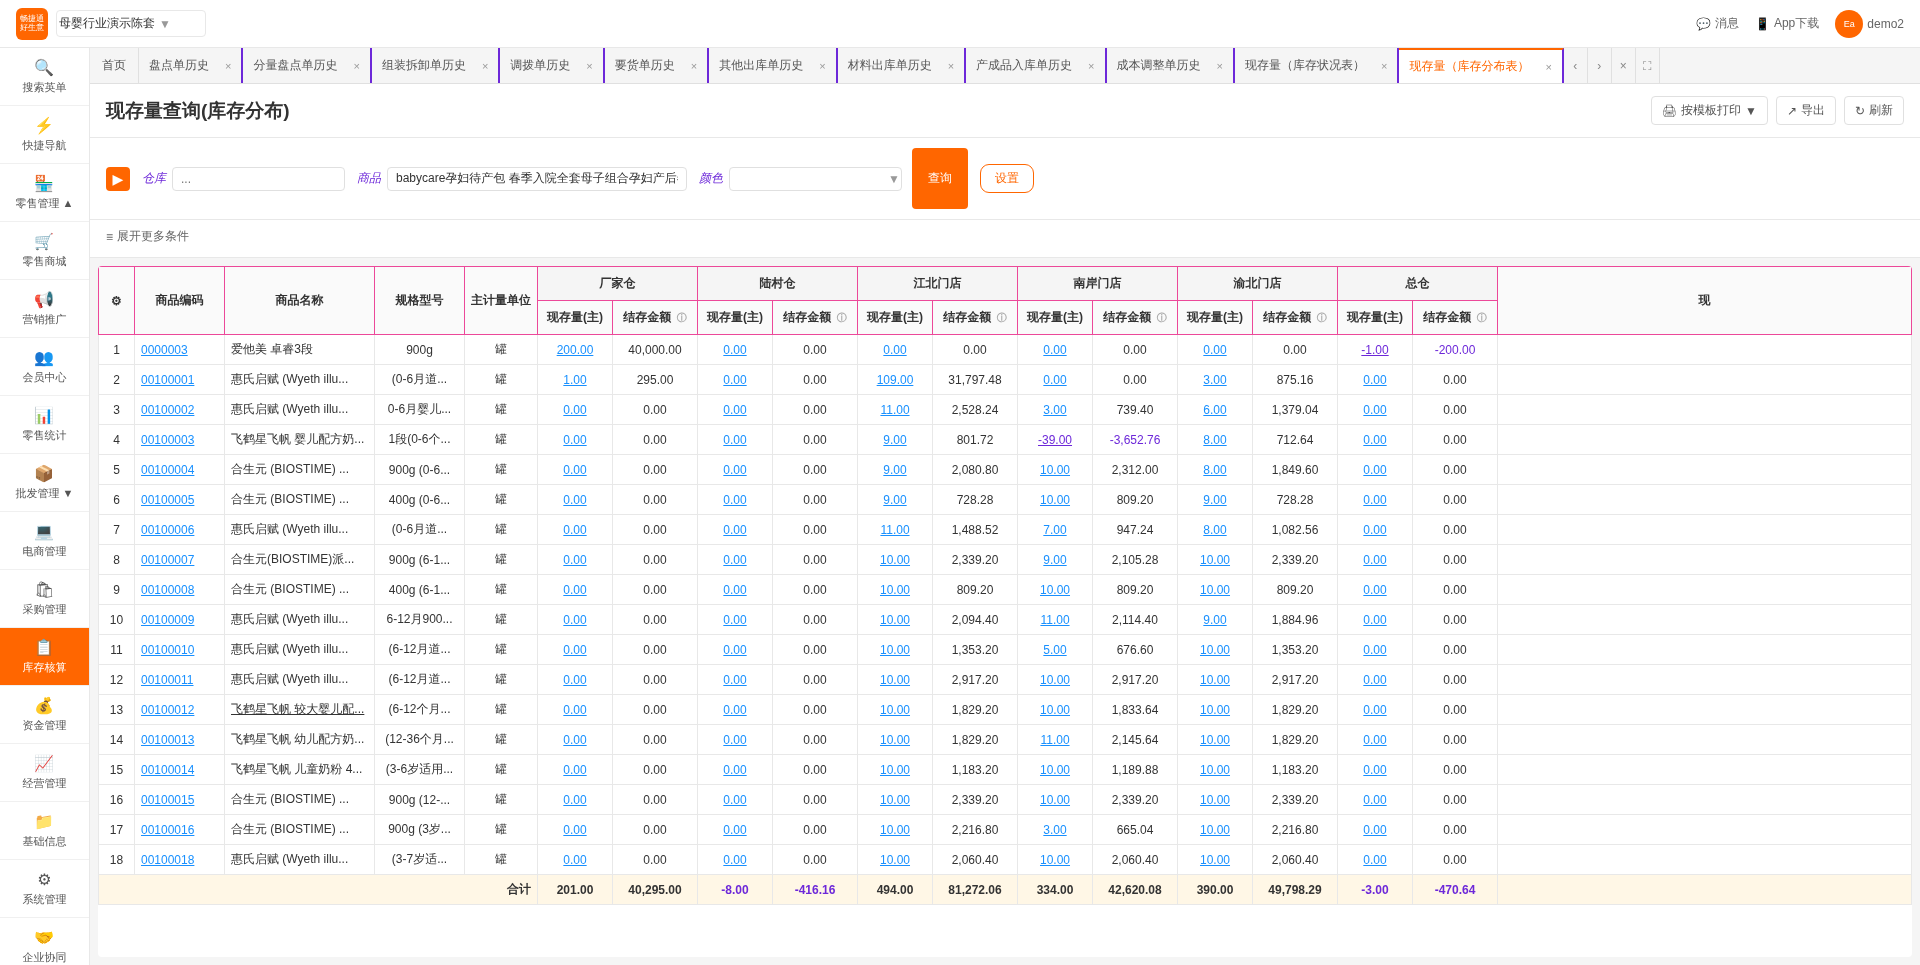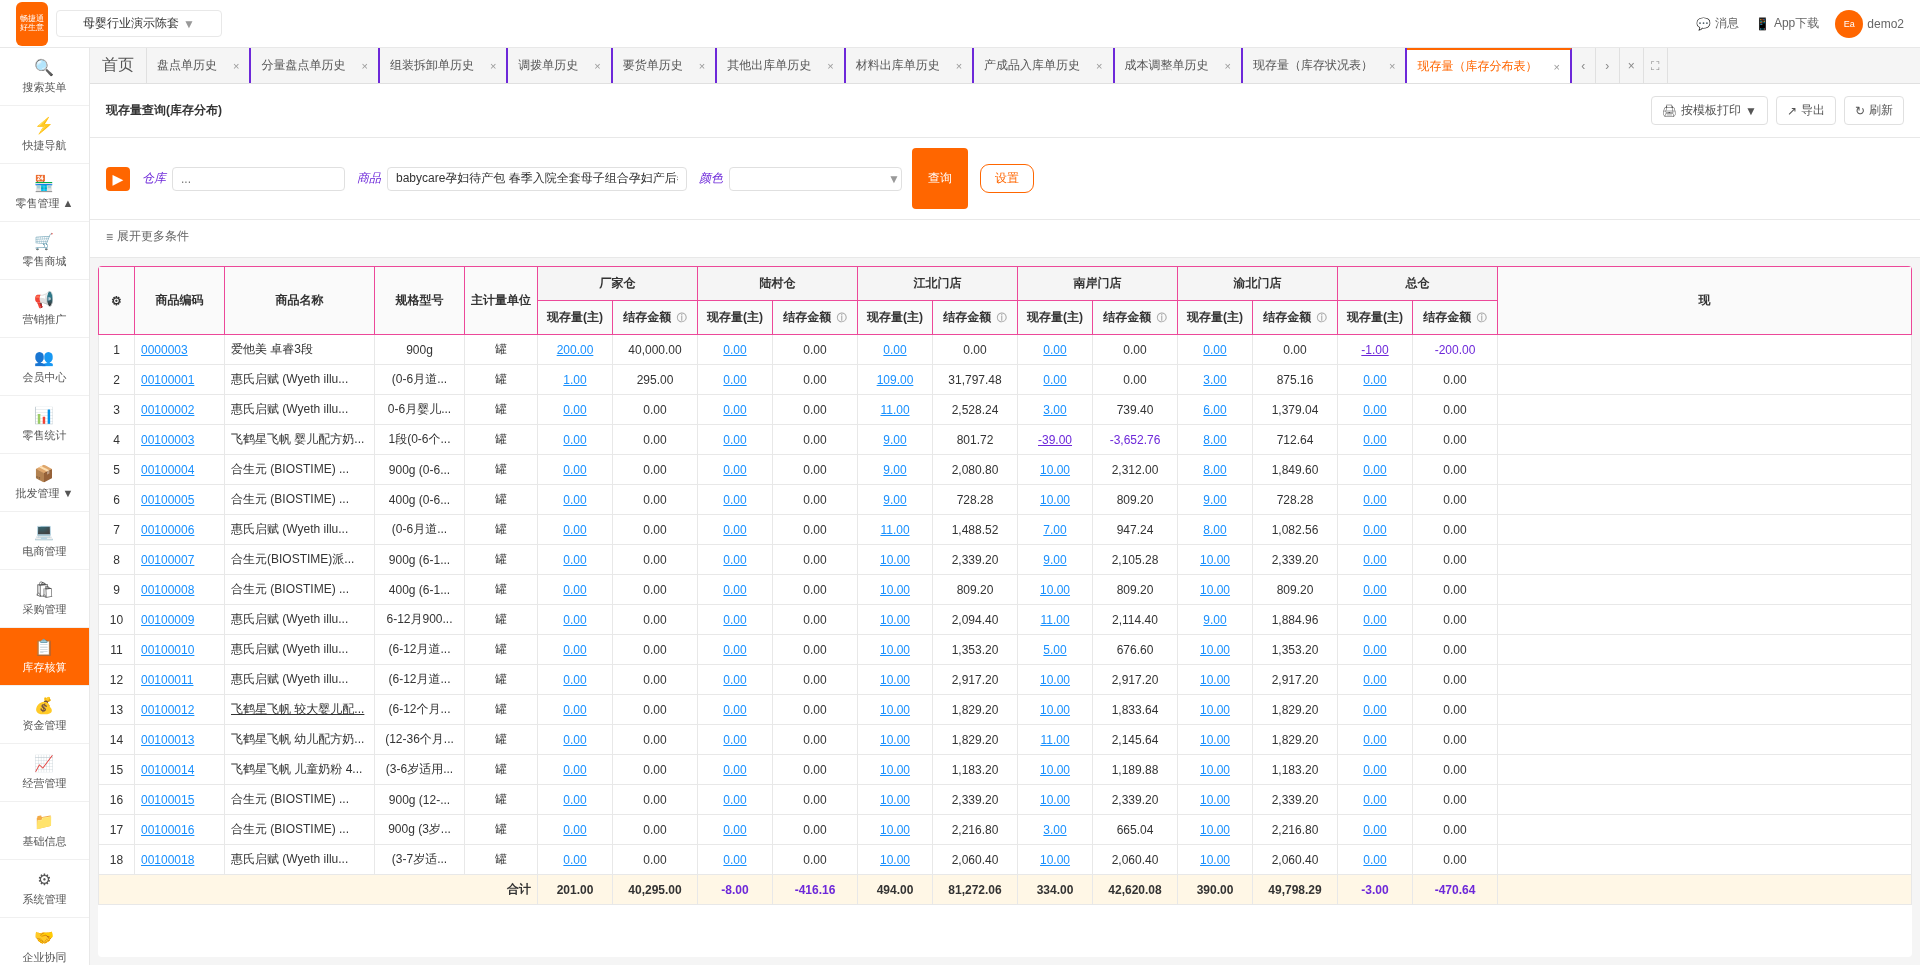--- a/index.html
+++ b/index.html
@@ -12,22 +12,22 @@
       display: flex;
       align-items: center;
       justify-content: space-between;
       padding: 0 16px;
       border-bottom: 1px solid #e8e8e8;
       position: fixed;
       top: 0; left: 0; right: 0;
       z-index: 100;
     }
     .top-bar-left { display: flex; align-items: center; gap: 8px; }
-    .brand-icon { width: 32px; height: 44px; background: #ff6600; border-radius: 6px; display: flex; align-items: center; justify-content: center; color: #fff; font-size: 10px; }
-    .suite-select { display: flex; align-items: center; gap: 4px; border: 1px solid #e8e8e8; border-radius: 4px; padding: 4px 26px; cursor: pointer; font-size: 12px; color: #333; min-width: 150px; }
+    .brand-icon { width: 32px; height: 32px; background: #ff6600; border-radius: 6px; display: flex; align-items: center; justify-content: center; color: #fff; font-size: 10px; }
+    .suite-select { display: flex; align-items: center; gap: 4px; border: 1px solid #e8e8e8; border-radius: 4px; padding: 4px 2px; cursor: pointer; font-size: 12px; color: #333; min-width: 150px; }
     .top-bar-right { display: flex; align-items: center; gap: 16px; font-size: 12px; color: #666; }
     .top-right-item { display: flex; align-items: center; gap: 4px; cursor: pointer; }
     .avatar { width: 28px; height: 28px; border-radius: 50%; background: #ff6600; display: flex; align-items: center; justify-content: center; color: #fff; font-size: 11px; }
 
     
     .sidebar {
       position: fixed;
       top: 48px; left: 0; bottom: 0;
       width: 90px;
       background: #fff;
@@ -87,21 +87,21 @@
       cursor: pointer;
       color: #888;
       background: #f5f5f5;
       border-right: 1px solid #e0e0e0;
     }
     .tab-home {
       display: flex;
       align-items: center;
       padding: 0 12px;
       height: 36px;
-      font-size: 16px;
+      font-size: 12px;
       cursor: pointer;
       color: #555;
       border-right: 1px solid #e0e0e0;
       white-space: nowrap;
     }
 
     
     .main-content {
       position: fixed;
       top: 84px; left: 90px; right: 0; bottom: 0;
@@ -113,21 +113,21 @@
 
     
     .page-header {
       background: #fff;
       padding: 12px 16px 0;
       border-bottom: 1px solid #e8e8e8;
       display: flex;
       align-items: center;
       justify-content: space-between;
     }
-    .page-title { font-size: 12px; font-weight: bold; color: #333; padding-bottom: 12px; }
+    .page-title { font-size: 19px; font-weight: bold; color: #333; padding-bottom: 12px; }
     .page-actions { display: flex; align-items: center; gap: 8px; padding-bottom: 12px; }
     .btn-action {
       display: flex; align-items: center; gap: 4px;
       padding: 5px 10px;
       border: 1px solid #e0e0e0;
       border-radius: 4px;
       cursor: pointer;
       font-size: 12px;
       color: #555;
       background: #fff;

